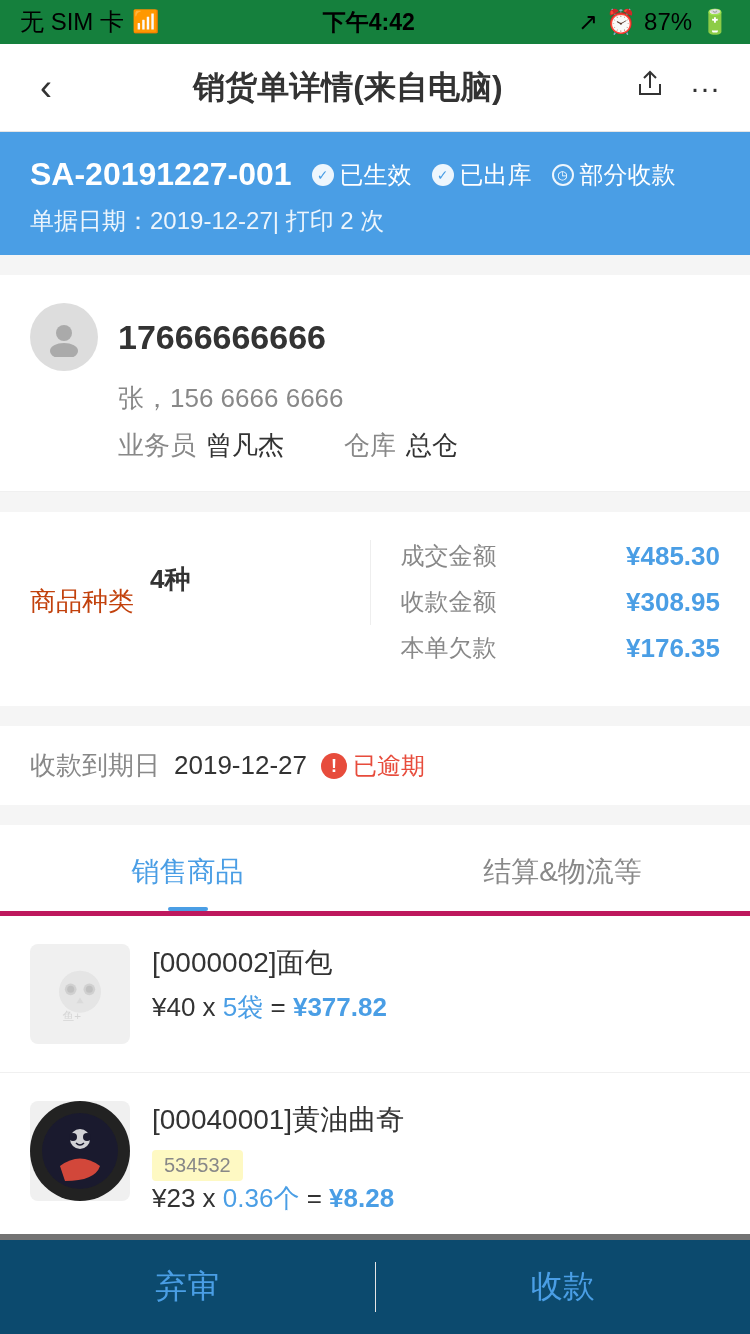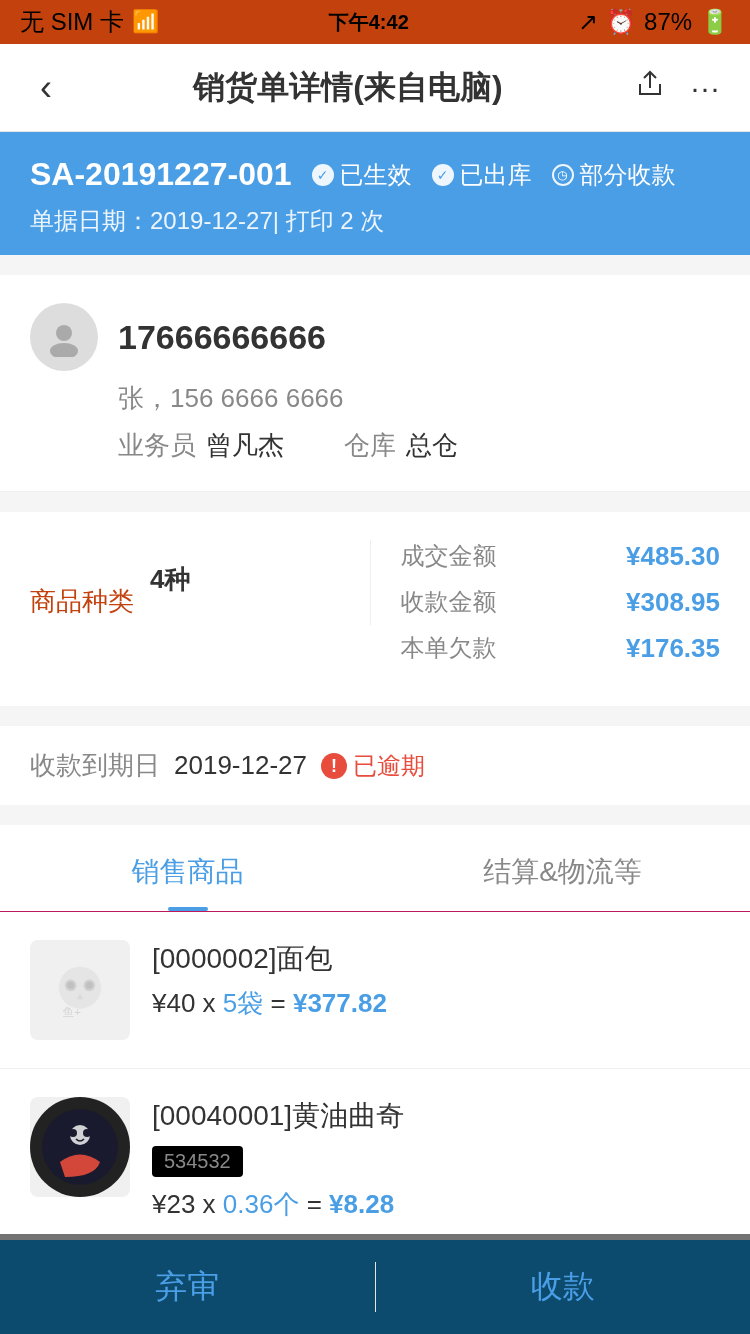--- a/index.html
+++ b/index.html
@@ -9,30 +9,30 @@
       min-height: 1334px;
       font-family: -apple-system, "PingFang SC", "Helvetica Neue", sans-serif;
       background: #f5f5f5;
       font-size: 28px;
       color: #333;
     }
 
     
     .status-bar {
       height: 44px;
-      background: #c2410c;
+      background: #15803d;
       display: flex;
       align-items: center;
       justify-content: space-between;
       padding: 0 20px;
       font-size: 24px;
       color: #000;
     }
     .status-left { display: flex; align-items: center; gap: 8px; }
-    .status-center { font-weight: 600; font-size: 20px; }
+    .status-center { font-weight: 600; font-size: 23px; }
     .status-right { display: flex; align-items: center; gap: 8px; }
 
     
     .nav-bar {
       height: 88px;
       background: #fff;
       display: flex;
       align-items: center;
       justify-content: space-between;
       padding: 0 30px;
@@ -253,21 +253,21 @@
       flex-shrink: 0;
     }
 
     
     .tabs-section {
       background: #fff;
       margin-top: 20px;
     }
     .tabs-header {
       display: flex;
-      border-bottom: 1px solid #be185d;
+      border-bottom: 5px solid #be185d;
     }
     .tab-item {
       flex: 1;
       text-align: center;
       padding: 28px 0 20px;
       font-size: 28px;
       cursor: pointer;
       position: relative;
     }
     .tab-item.active {
@@ -315,24 +315,23 @@
     .product-name {
       font-size: 28px;
       color: #333;
       font-weight: 500;
       margin-bottom: 8px;
     }
     .product-tag {
       display: inline-block;
       font-size: 20px;
       color: #888;
-      background: #000000;
+      background: #fef9c3;
       padding: 4px 12px;
       border-radius: 4px;
-      margin-bottom: 10px;
     }
     .product-price {
       font-size: 26px;
       color: #333;
     }
     .product-price .qty {
       color: #4A9EE5;
     }
     .product-price .total {
       color: #4A9EE5;

